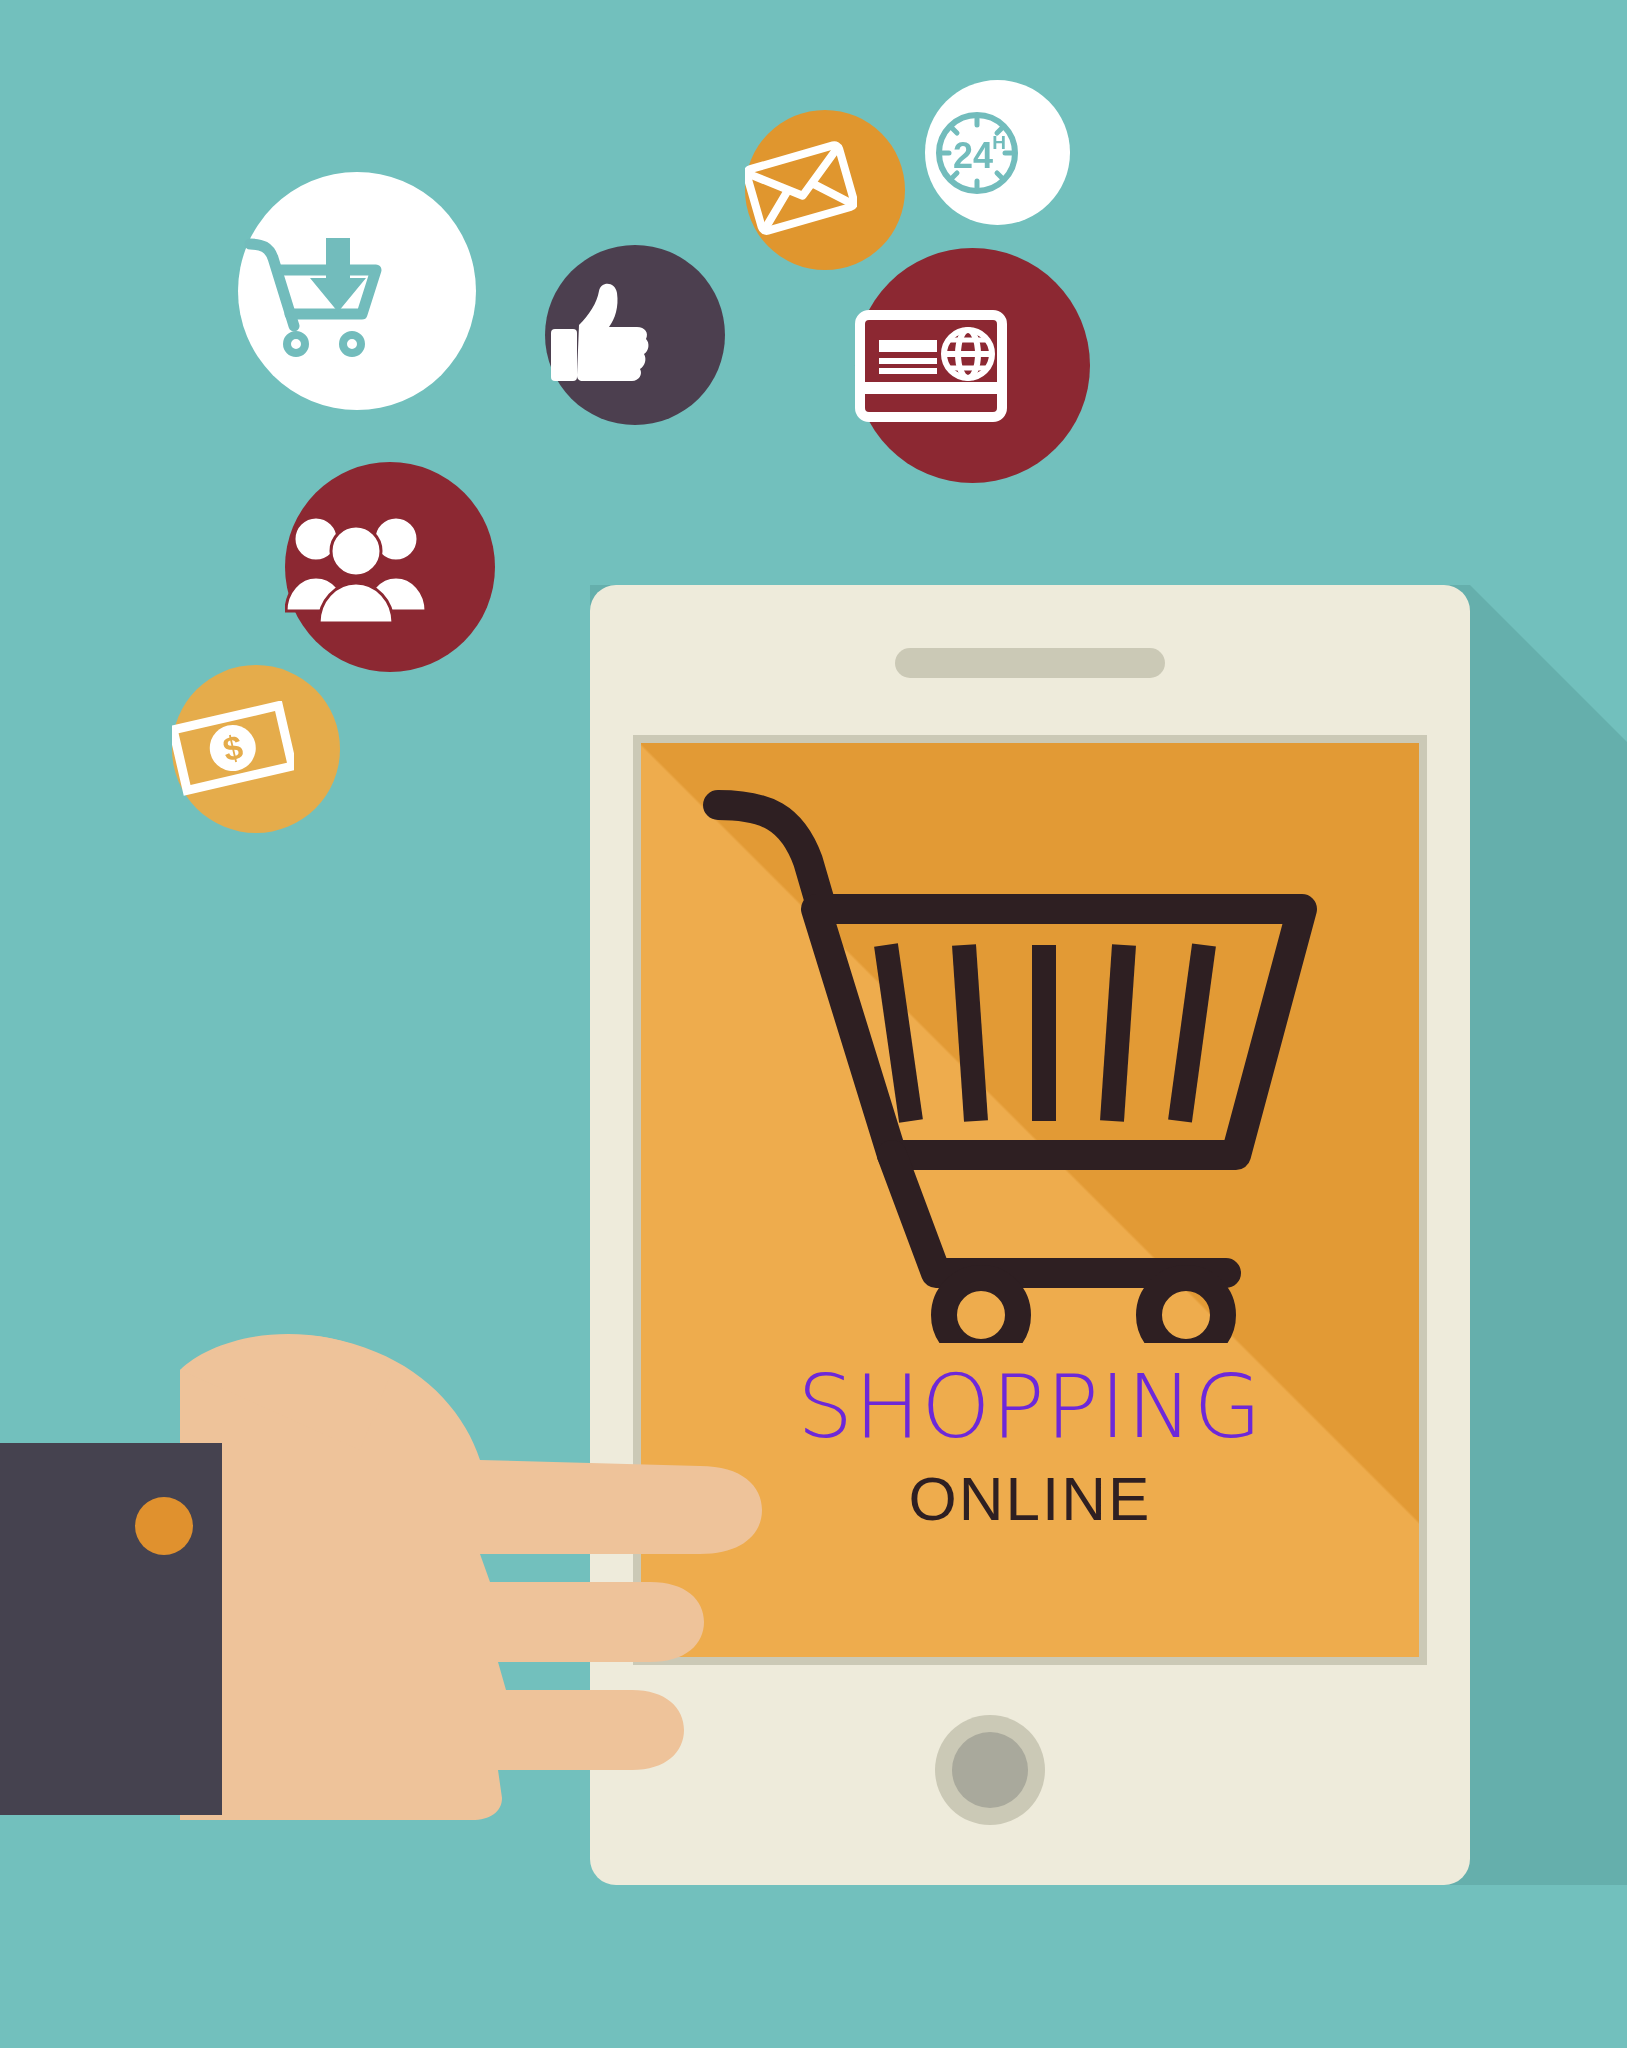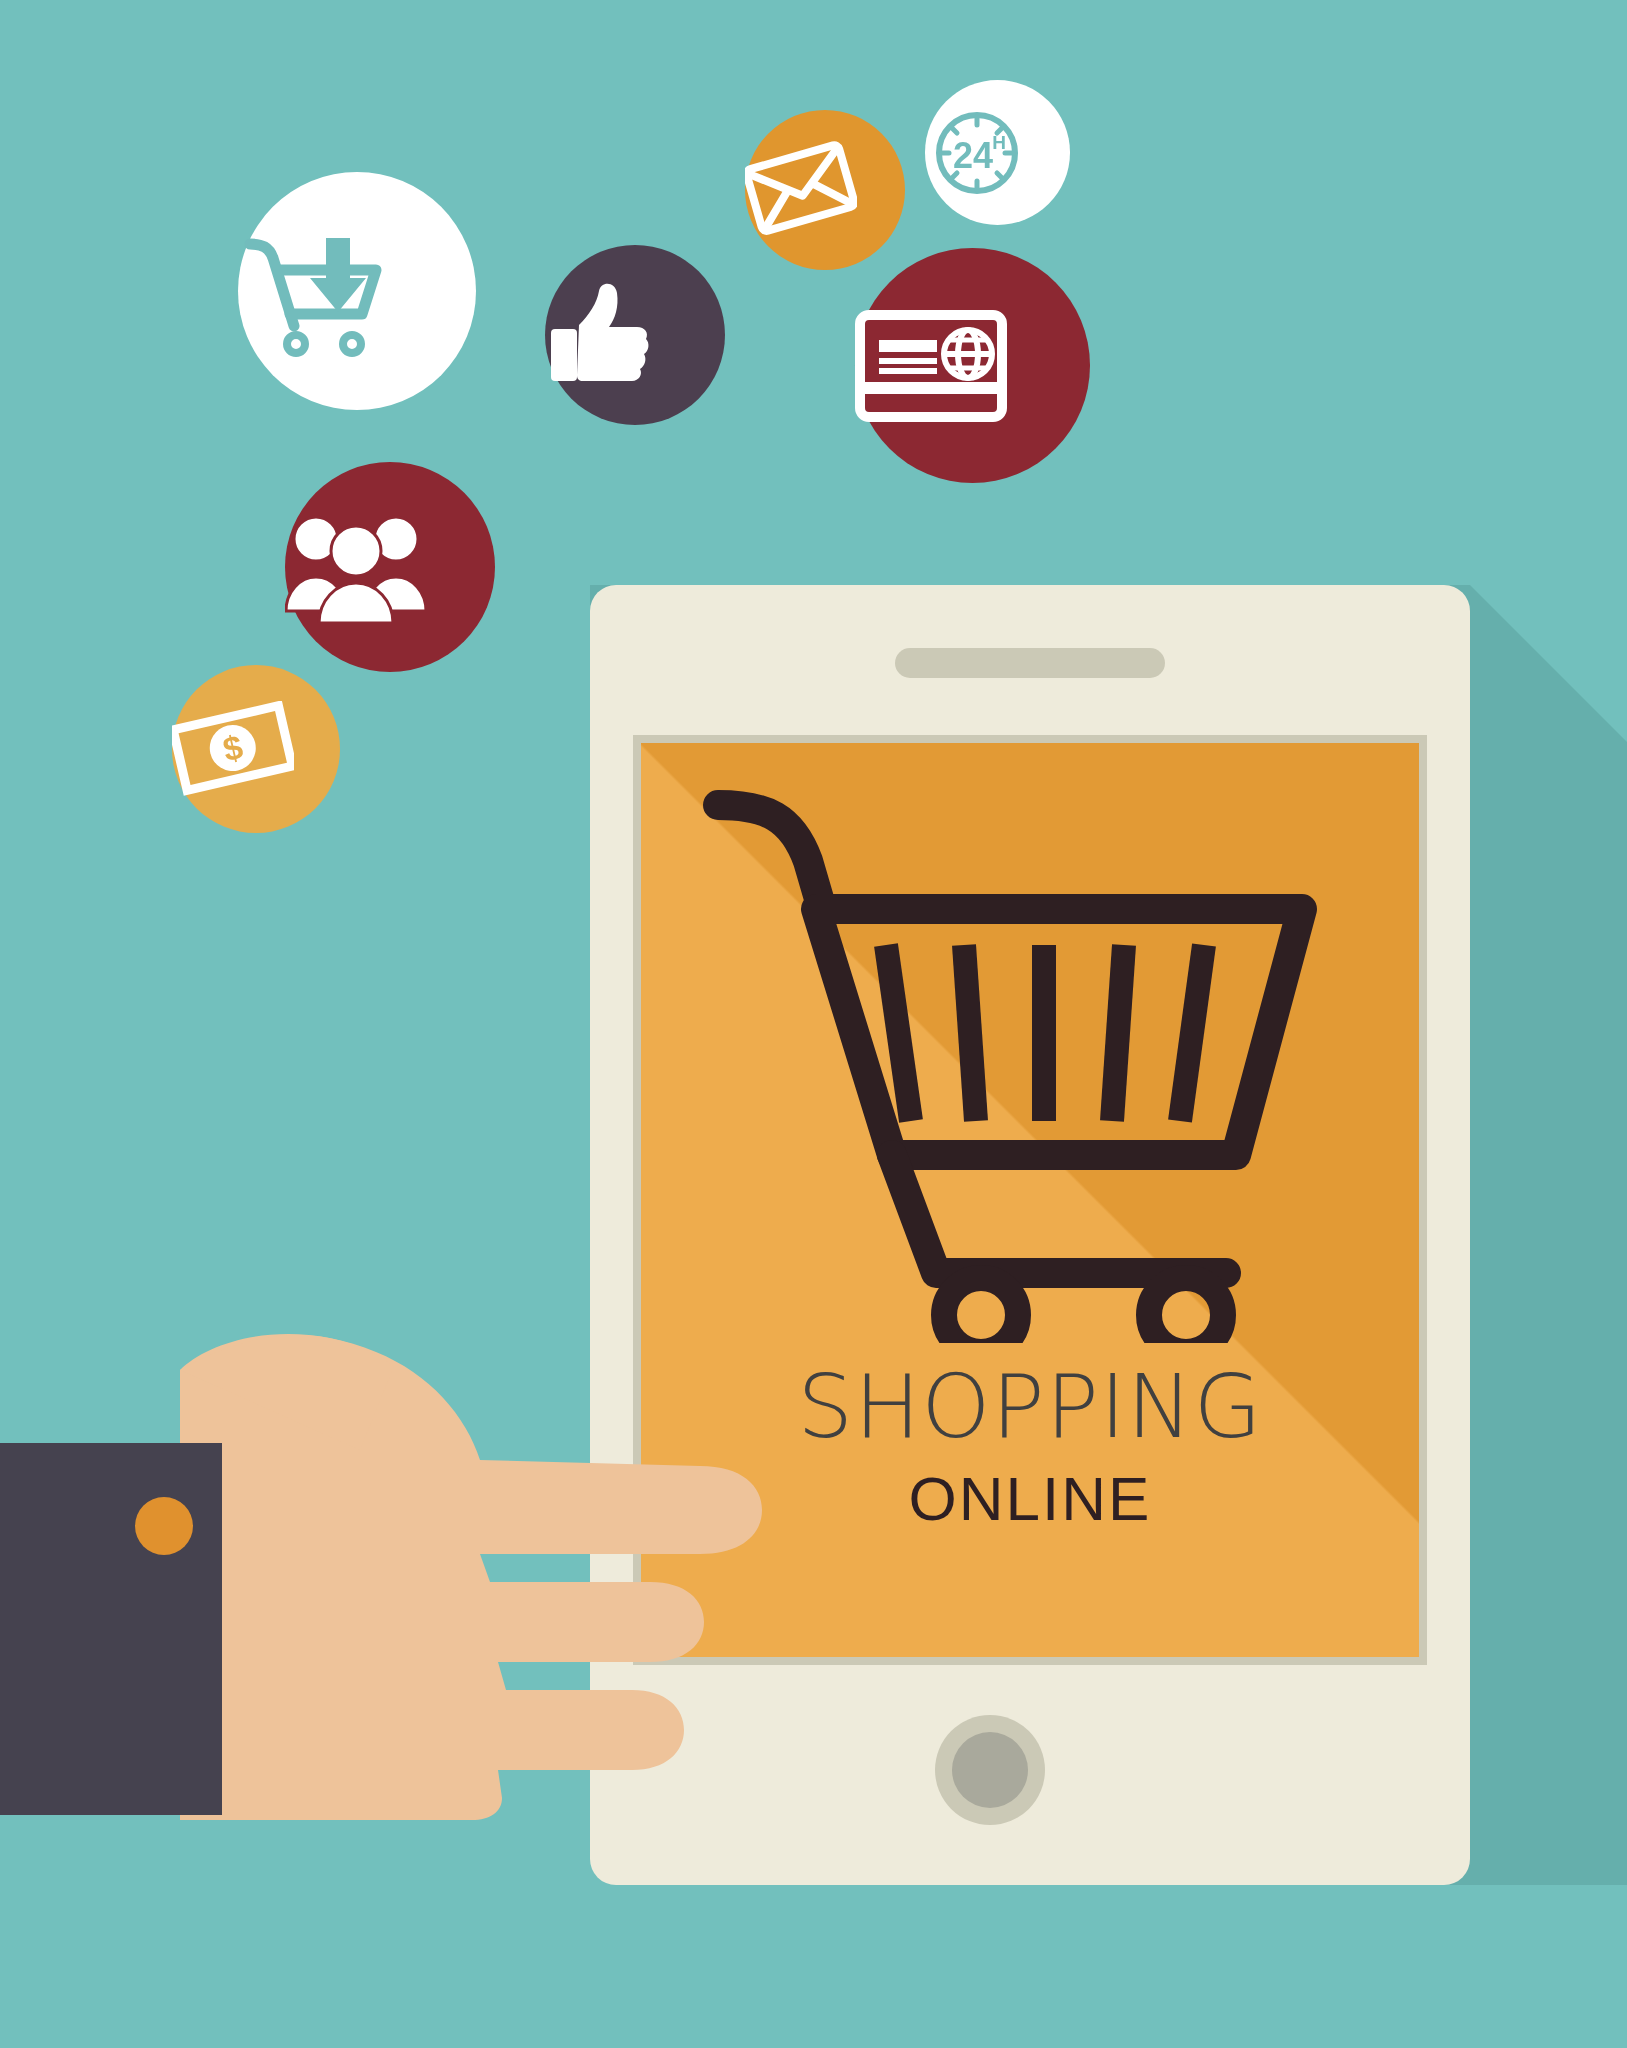--- a/index.html
+++ b/index.html
@@ -45,21 +45,21 @@
   }
   #screen-gloss{
     position:absolute;left:0;top:0;width:100%;height:100%;
     background:linear-gradient(-135deg, #e29a35 0%, #e29a35 46%, #eeac4d 46.2%, #eeac4d 100%);
   }
 
   
   #cart-svg{position:absolute;left:55px;top:40px;width:640px;height:560px;}
   #screen-title{
     position:absolute;left:0;top:612px;width:100%;
-    text-align:center;color:#404040;
+    text-align:center;color:#6d28d9;
     font-size:88px;letter-spacing:1px;font-weight:300;
     font-family:"DejaVu Sans", sans-serif;
   }
   #screen-subtitle{
     position:absolute;left:0;top:720px;width:100%;
     text-align:center;color:#2e1f22;
     font-size:62px;letter-spacing:2px;font-weight:300;
     font-family:Liberation Sans, sans-serif;
   }
 

